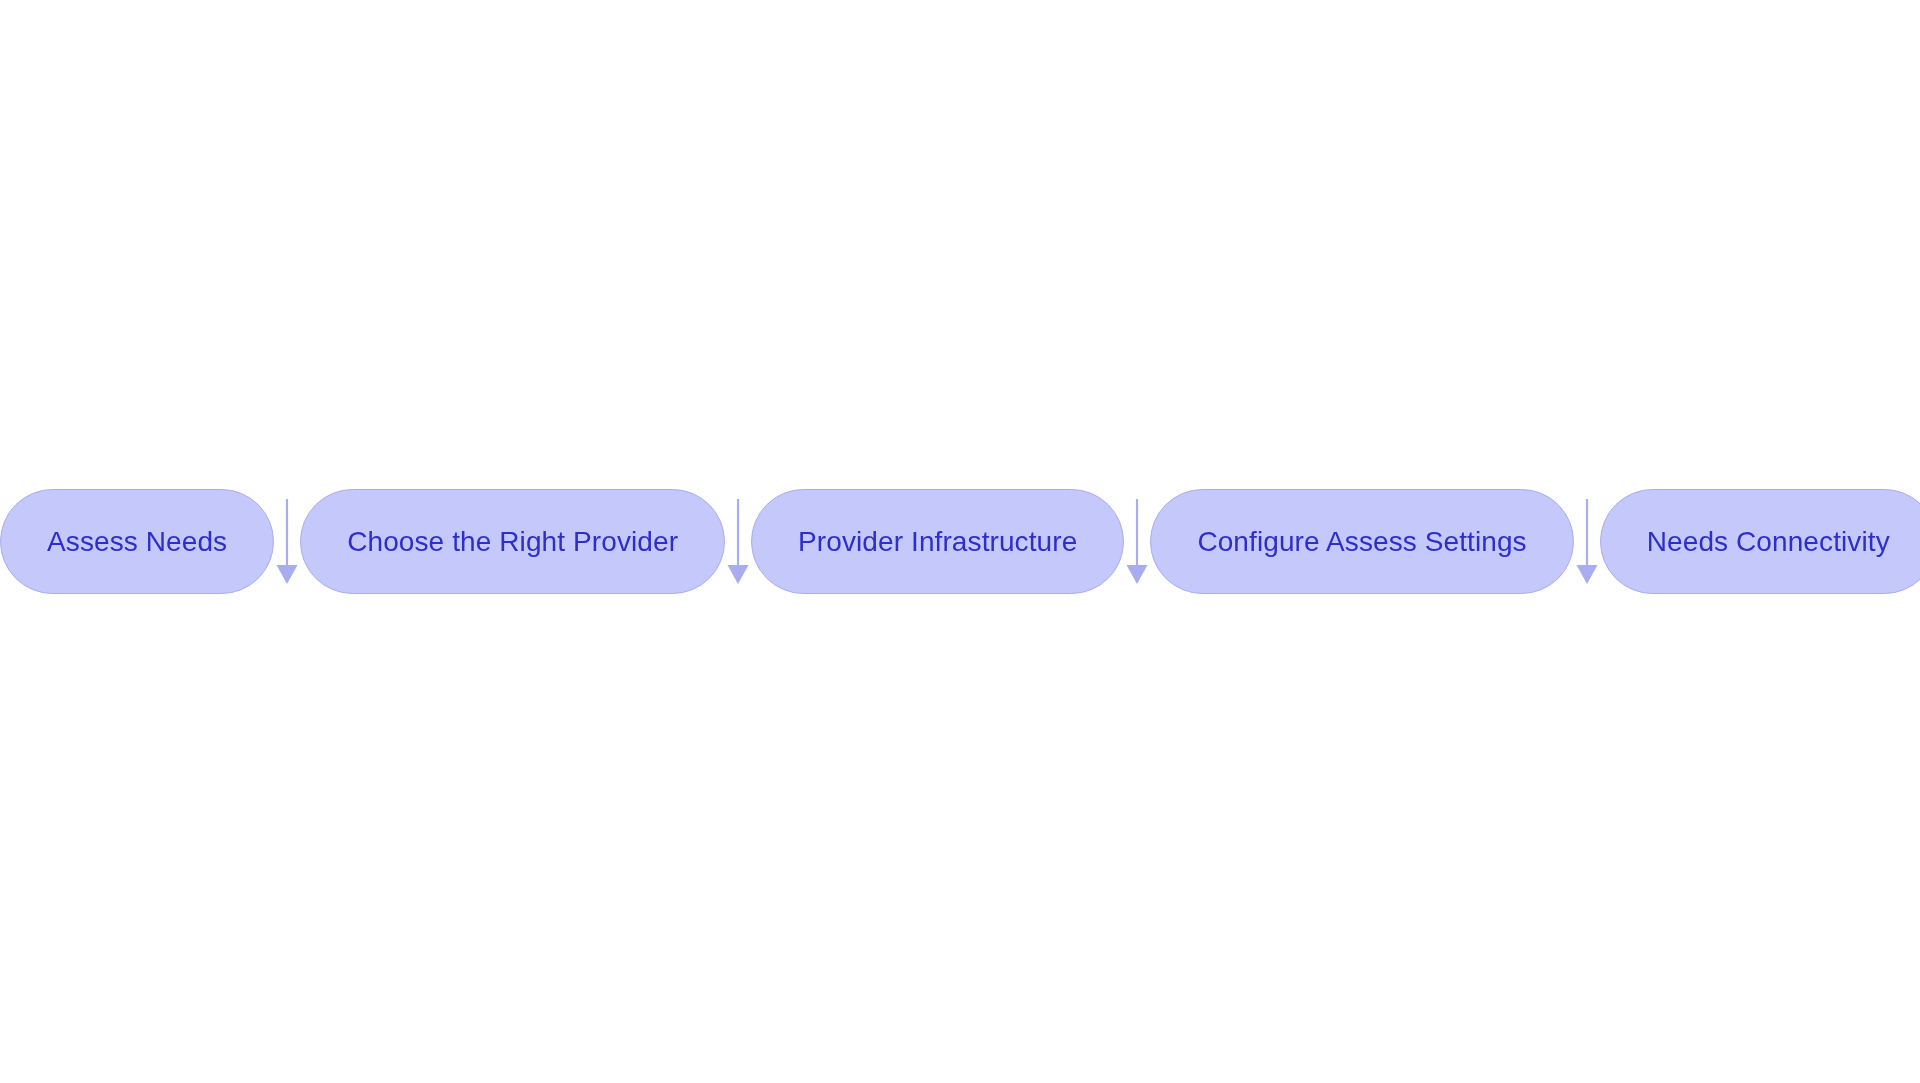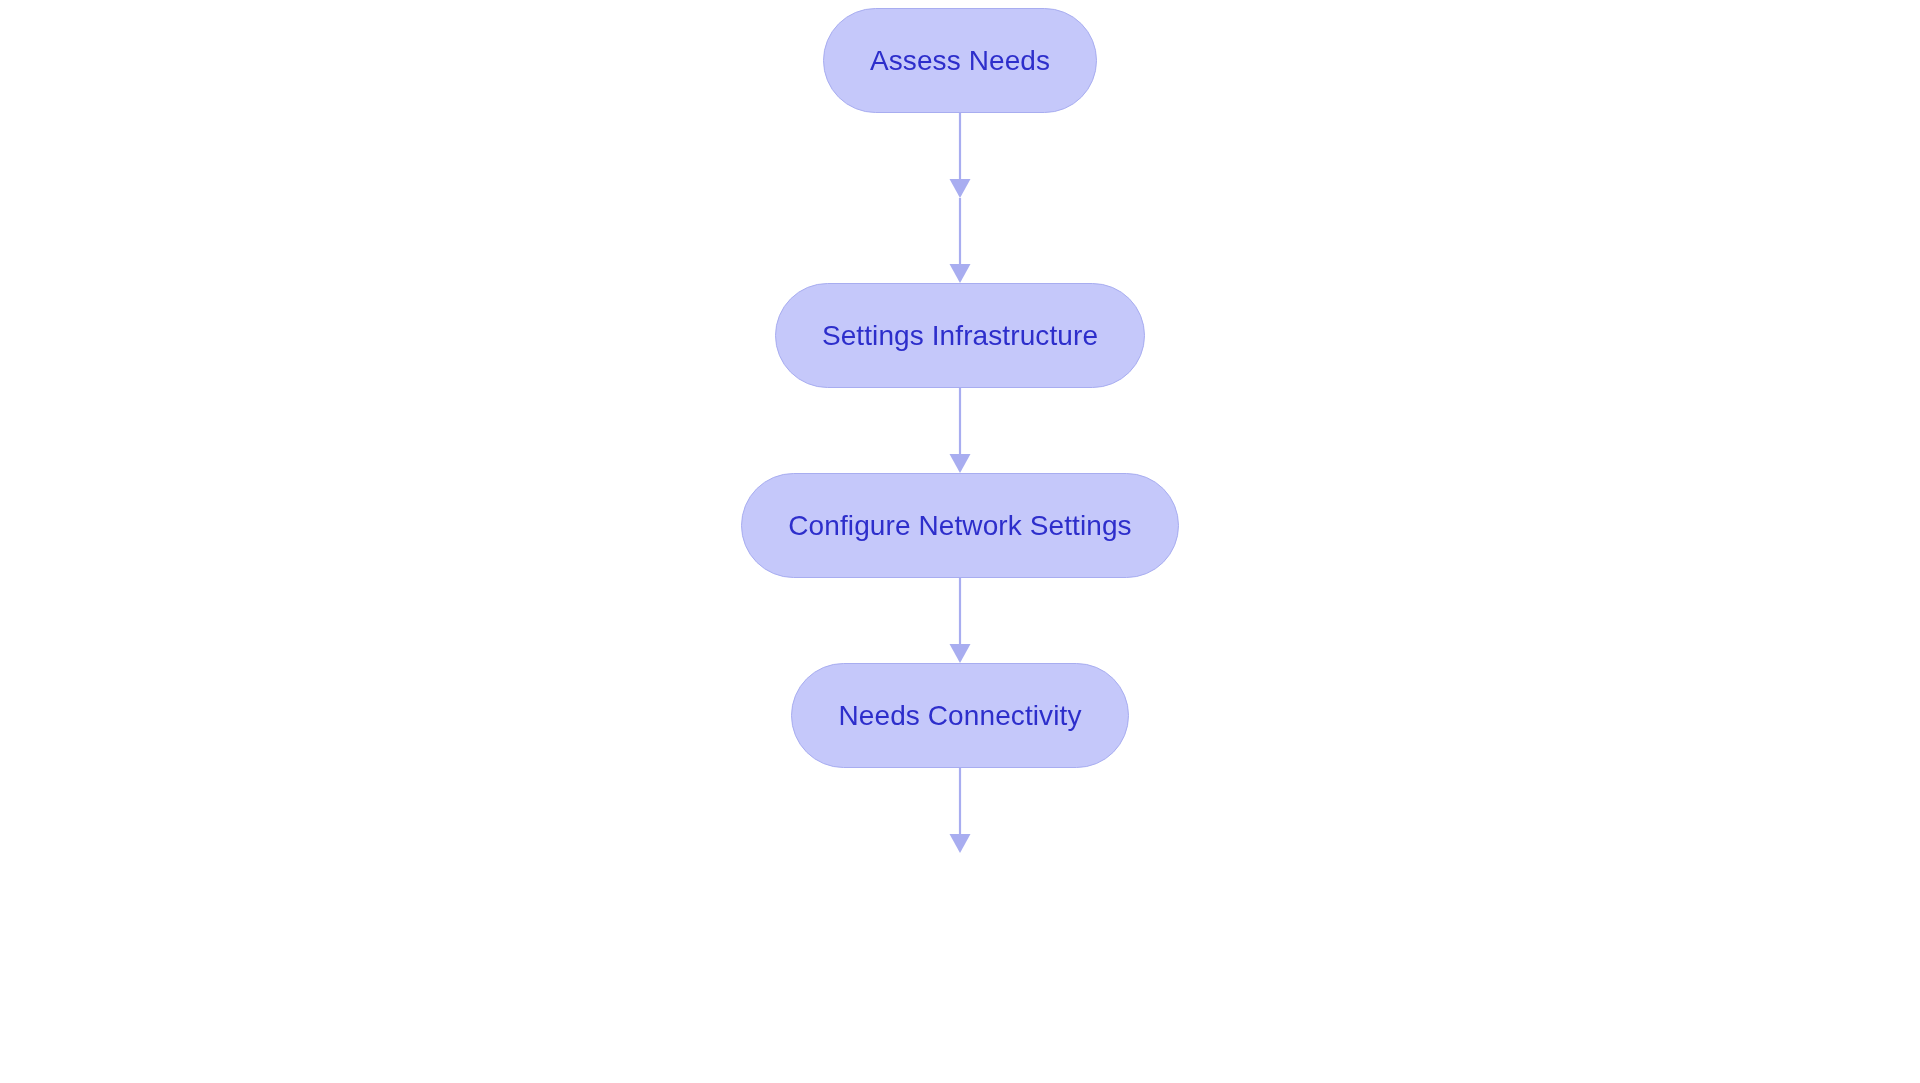--- a/index.html
+++ b/index.html
@@ -14,23 +14,23 @@
     overflow: hidden;
     font-family: "Liberation Sans", "DejaVu Sans", sans-serif;
   }
 
   #flowchart-canvas {
     position: relative;
     width: 1920px;
     height: 1083px;
     background: #ffffff;
     display: flex;
-    flex-direction: column;
+    flex-direction: row;
     align-items: center;
-    justify-content: flex-start;
+    justify-content: space-between;
   }
 
   .flow-step {
     position: relative;
     display: flex;
     align-items: center;
     justify-content: center;
     box-sizing: border-box;
     height: 105px;
     border-radius: 54px;
@@ -76,41 +76,44 @@
     <span class="flow-step-label">Assess Needs</span>
   </div>
 
   <div class="flow-connector">
     <svg viewBox="0 0 26 85" xmlns="http://www.w3.org/2000/svg" aria-hidden="true">
       <line x1="13" y1="0" x2="13" y2="68" stroke="#a8adf0" stroke-width="2.2"></line>
       <polygon points="2.5,66 23.5,66 13,85" fill="#a8adf0"></polygon>
     </svg>
   </div>
 
-
-  <div class="flow-connector">
-    <svg viewBox="0 0 26 85" xmlns="http://www.w3.org/2000/svg" aria-hidden="true">
-      <line x1="13" y1="0" x2="13" y2="68" stroke="#a8adf0" stroke-width="2.2"></line>
-      <polygon points="2.5,66 23.5,66 13,85" fill="#a8adf0"></polygon>
-    </svg>
-  </div>
-
   <div class="flow-step">
-    <span class="flow-step-label">Settings Infrastructure</span>
+    <span class="flow-step-label">Choose the Right Provider</span>
   </div>
 
   <div class="flow-connector">
     <svg viewBox="0 0 26 85" xmlns="http://www.w3.org/2000/svg" aria-hidden="true">
       <line x1="13" y1="0" x2="13" y2="68" stroke="#a8adf0" stroke-width="2.2"></line>
       <polygon points="2.5,66 23.5,66 13,85" fill="#a8adf0"></polygon>
     </svg>
   </div>
 
   <div class="flow-step">
-    <span class="flow-step-label">Configure Network Settings</span>
+    <span class="flow-step-label">Provider Infrastructure</span>
+  </div>
+
+  <div class="flow-connector">
+    <svg viewBox="0 0 26 85" xmlns="http://www.w3.org/2000/svg" aria-hidden="true">
+      <line x1="13" y1="0" x2="13" y2="68" stroke="#a8adf0" stroke-width="2.2"></line>
+      <polygon points="2.5,66 23.5,66 13,85" fill="#a8adf0"></polygon>
+    </svg>
+  </div>
+
+  <div class="flow-step">
+    <span class="flow-step-label">Configure Assess Settings</span>
   </div>
 
   <div class="flow-connector">
     <svg viewBox="0 0 26 85" xmlns="http://www.w3.org/2000/svg" aria-hidden="true">
       <line x1="13" y1="0" x2="13" y2="68" stroke="#a8adf0" stroke-width="2.2"></line>
       <polygon points="2.5,66 23.5,66 13,85" fill="#a8adf0"></polygon>
     </svg>
   </div>
 
   <div class="flow-step">

